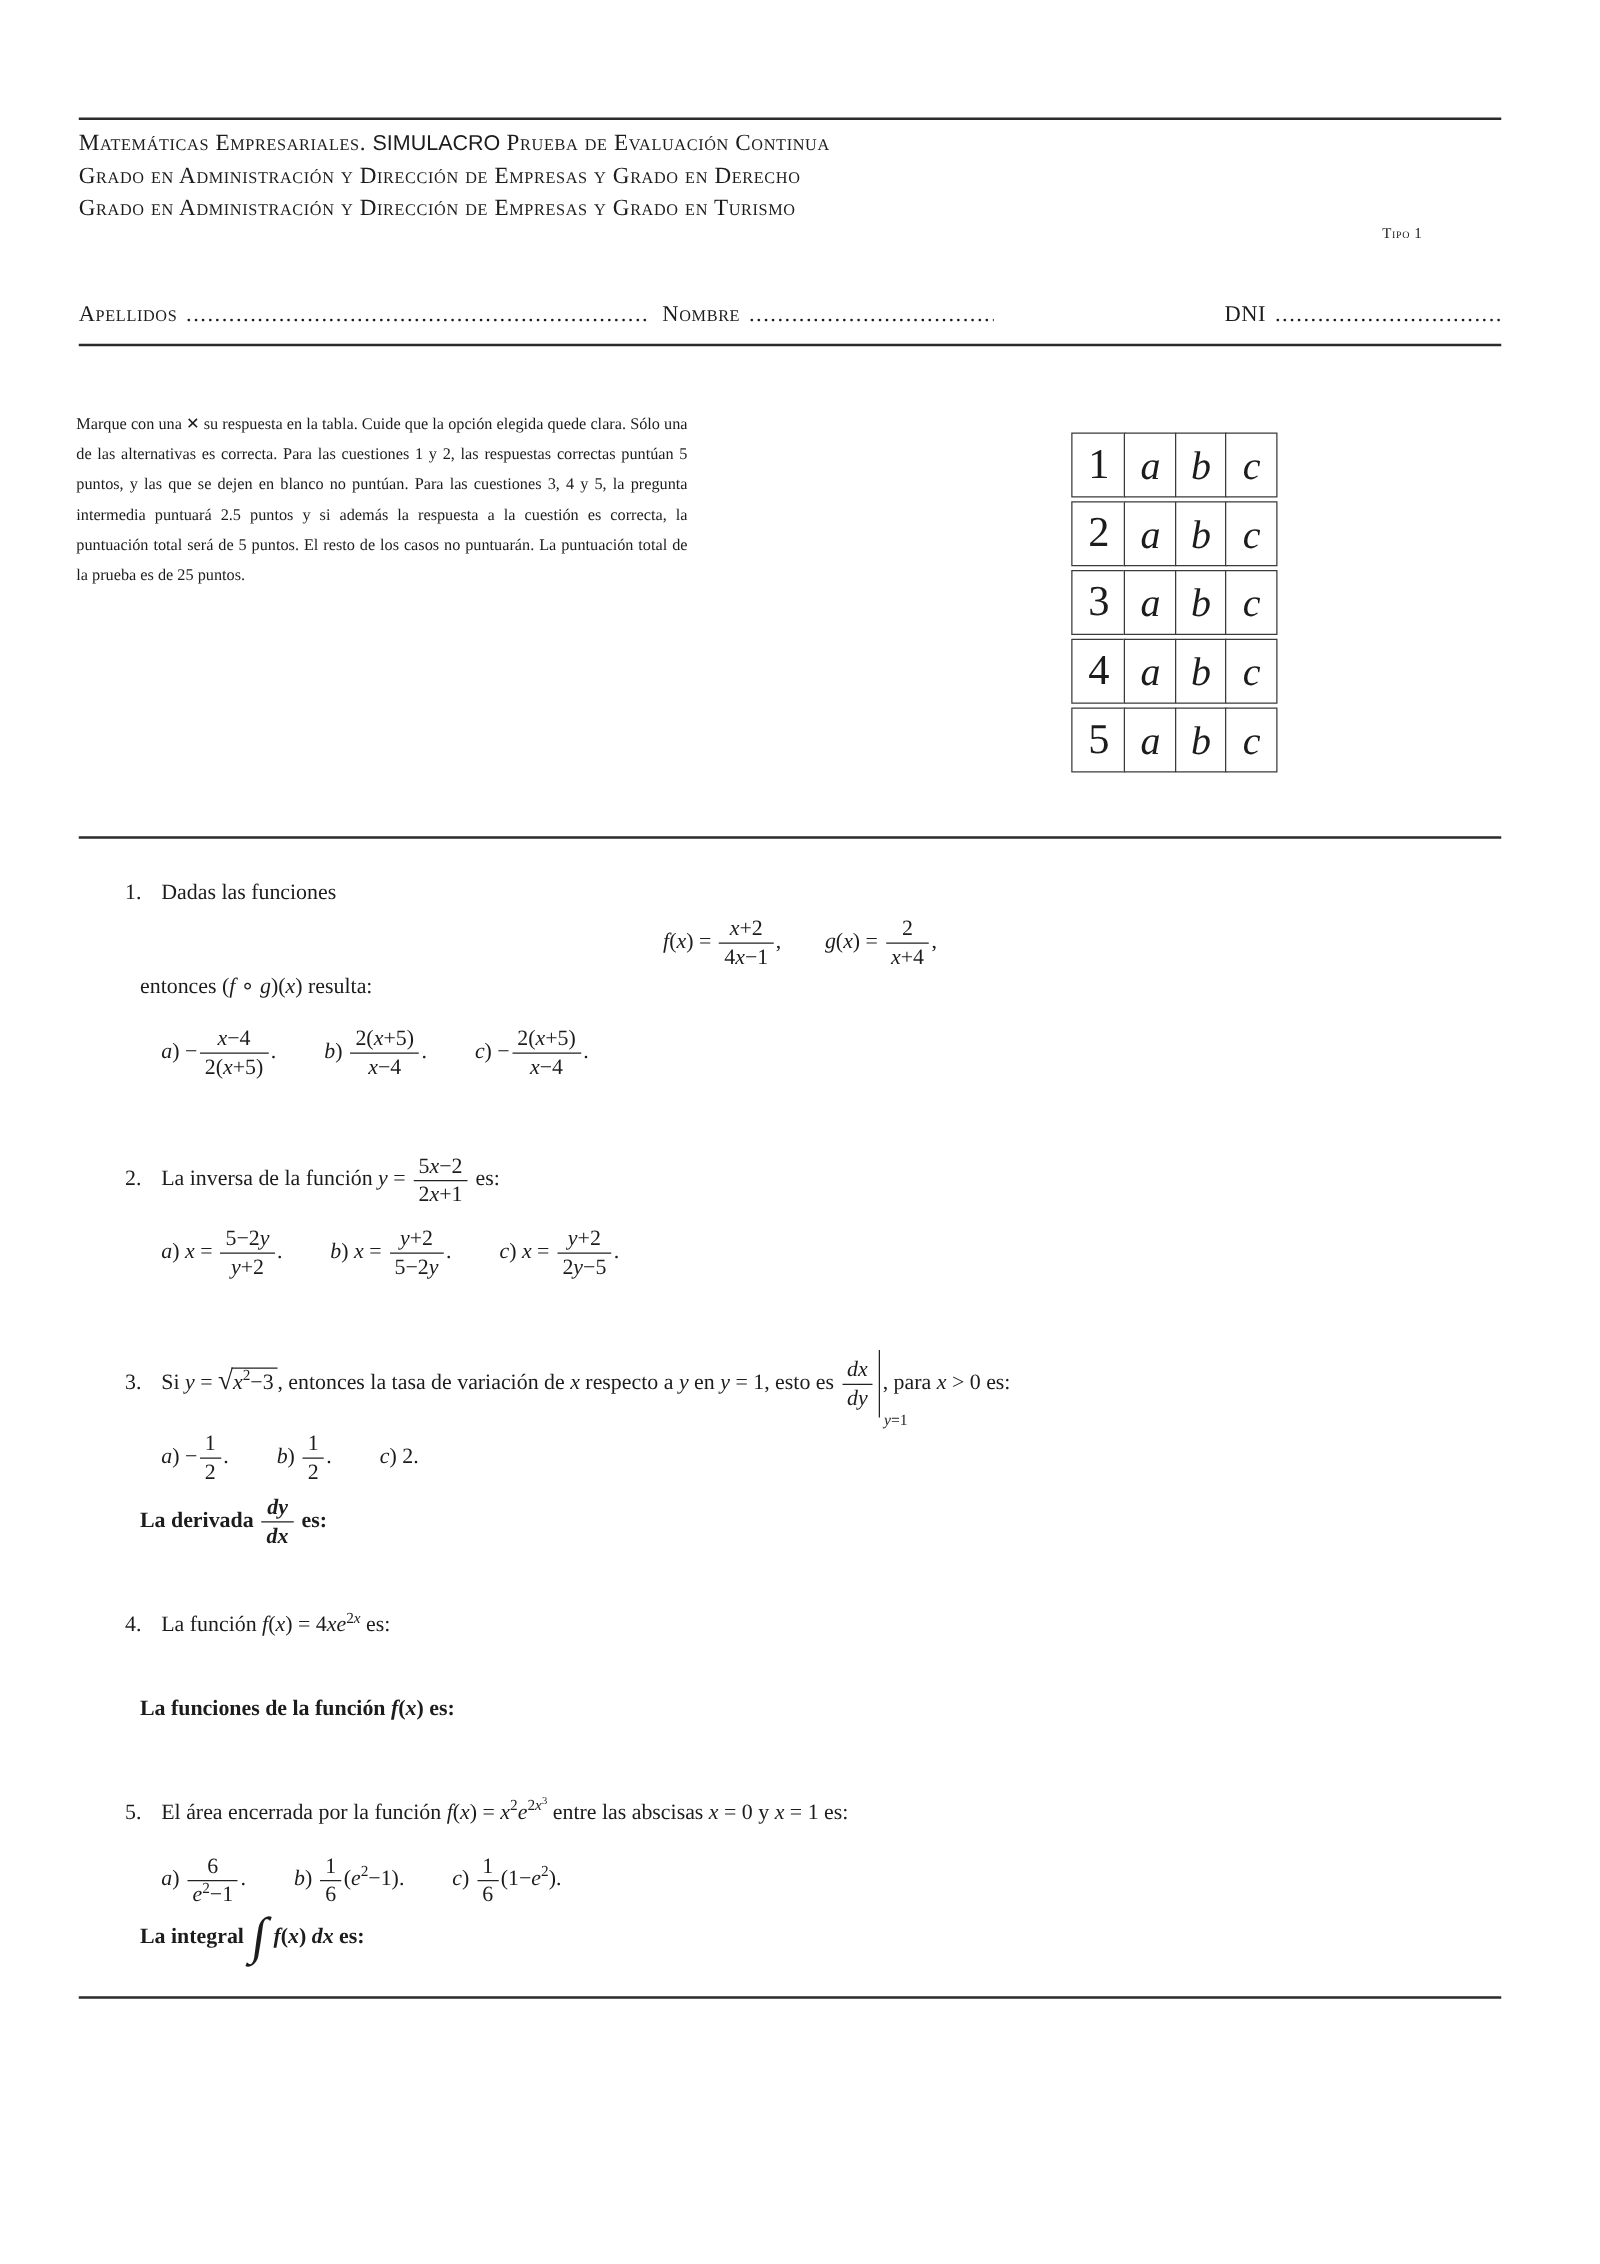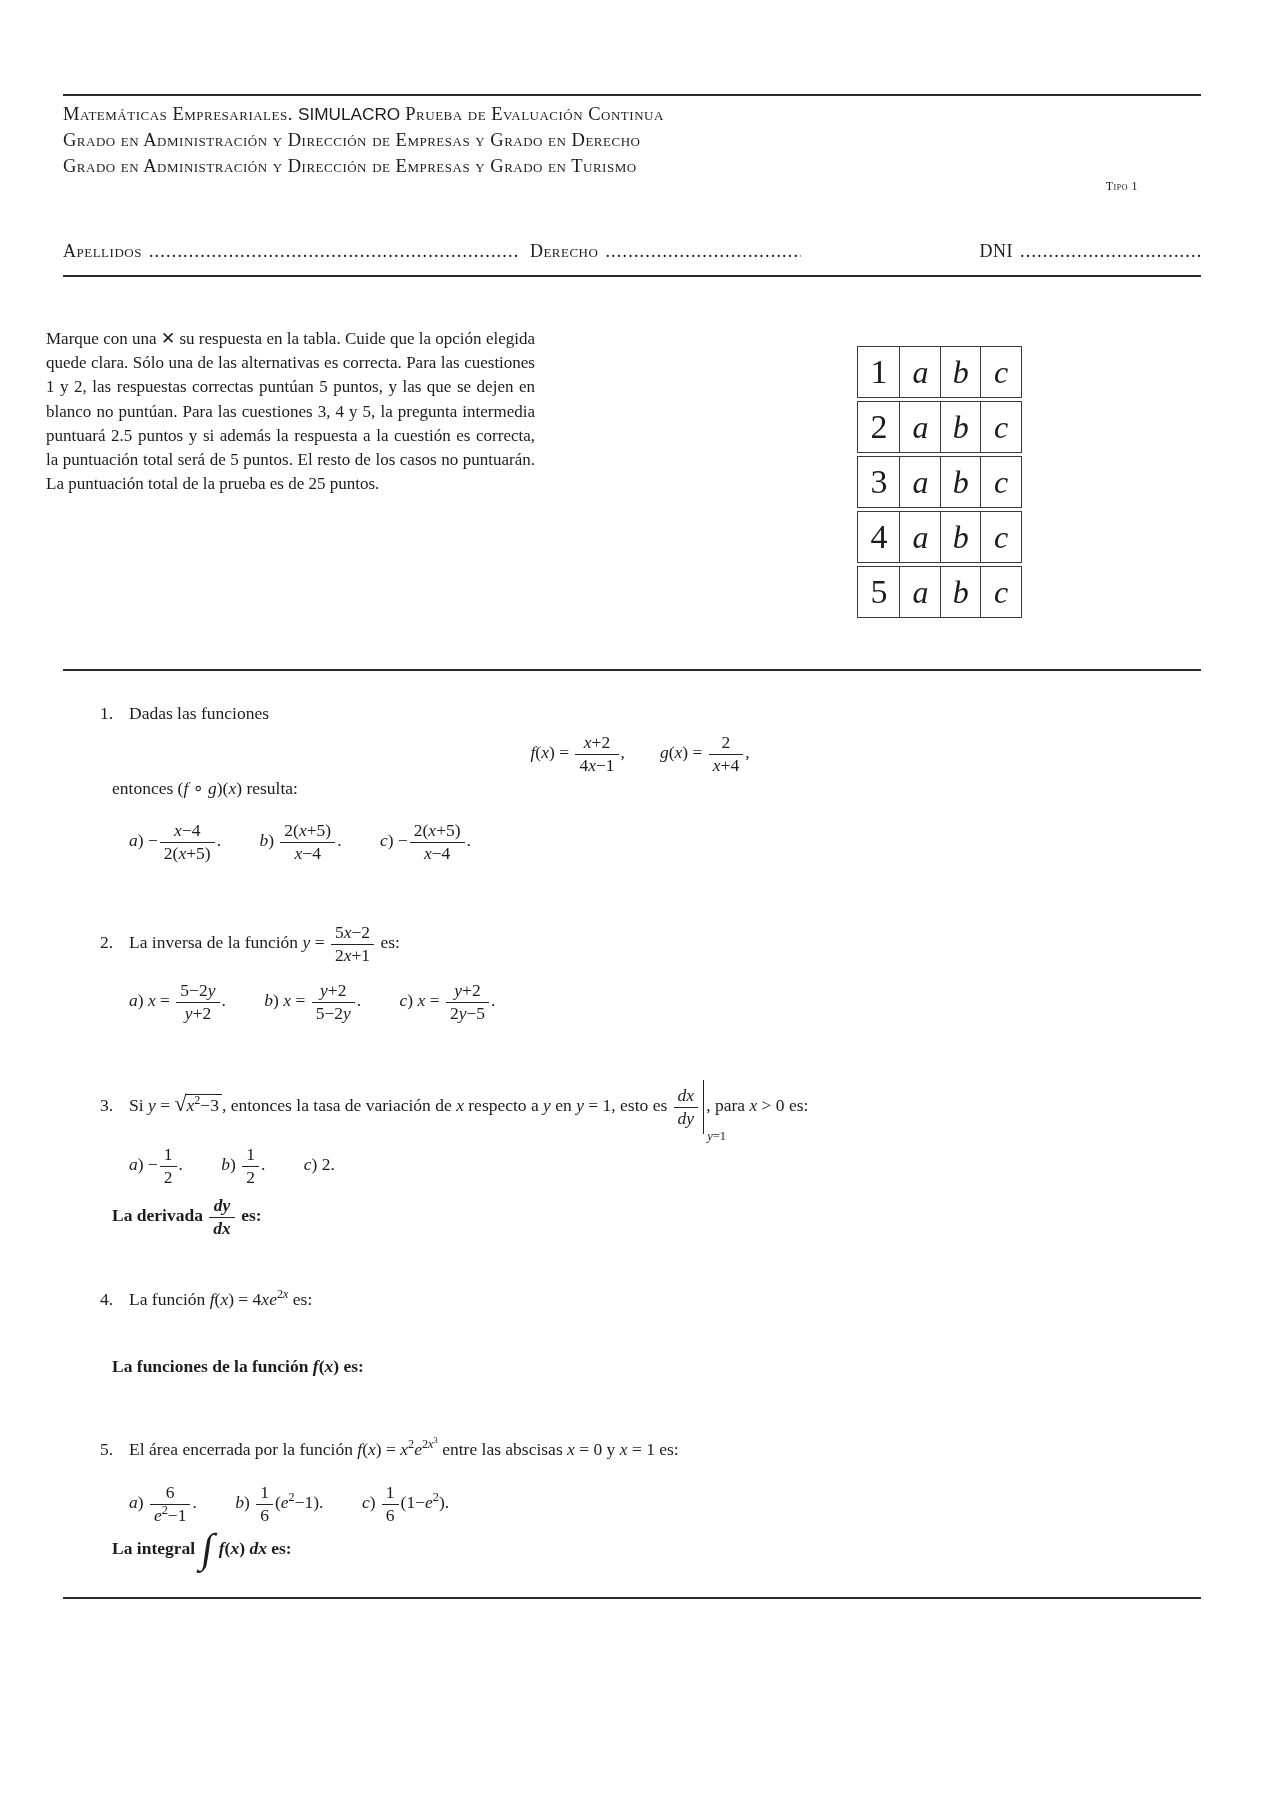--- a/index.html
+++ b/index.html
@@ -9,21 +9,21 @@
   .rule{position:absolute;left:63px;width:1154px;height:2px;background:#2b2b2b}
   .sc{font-variant:small-caps;letter-spacing:.5px}
   .sans{font-family:"Liberation Sans",sans-serif;font-size:.93em}
   .hdr{position:absolute;left:63px;top:101px;font-size:18.5px;line-height:26px}
   .tipo{position:absolute;right:63px;top:179px;font-size:12px}
   .idrow{position:absolute;left:63px;top:241px;width:1154px;display:flex;align-items:flex-start;font-size:18px}
   .dots{overflow:hidden;white-space:nowrap;letter-spacing:1.2px;margin-left:7px;flex:none}
   .dA{width:371px}.dN{width:196px}.dD{width:197px}
   .idrow .lbl2{margin-left:10px}
   .spacer{flex:1}
-  .instr{position:absolute;left:46px;top:327px;width:489px;font-size:17px;line-height:24.2px;text-align:justify}
+  .instr{position:absolute;left:61px;top:327px;width:489px;font-size:13px;line-height:24.2px;text-align:justify}
   .agrid{position:absolute;left:857px;top:346px}
   .agrow{display:flex;margin-bottom:3px}
   .agcell{height:52px;border:1.6px solid #3a3a3a;display:flex;align-items:center;justify-content:center;background:#fff}
   .agcell + .agcell{margin-left:-1.6px}
   .agnum{width:44px;font-size:34px}
   .agletter{width:42px;font-size:32px;font-style:italic}
   .qrow{position:absolute;white-space:nowrap;font-size:17.5px;line-height:26px}
   .qnum{display:inline-block;width:29px}
   .opt{margin-right:34px}
   .eq{left:63px;width:1154px;text-align:center}
@@ -52,21 +52,21 @@
   <div class="hdr">
     <div><span class="sc">Matemáticas Empresariales. </span><span class="sans">SIMULACRO</span><span class="sc"> Prueba de Evaluación Continua</span></div>
     <div><span class="sc">Grado en Administración y Dirección de Empresas y Grado en Derecho</span></div>
     <div><span class="sc">Grado en Administración y Dirección de Empresas y Grado en Turismo</span></div>
   </div>
   <div class="tipo sc">Tipo 1</div>
 
   <div class="idrow">
     <span class="sc">Apellidos</span>
     <span class="dots dA">..........................................................................................</span>
-    <span class="sc lbl2">Derecho</span>
+    <span class="sc lbl2">Nombre</span>
     <span class="dots dN">..........................................................................................</span>
     <span class="spacer"></span>
     <span class="sc">DNI</span>
     <span class="dots dD">..........................................................................................</span>
   </div>
 
   <div class="rule" style="top:275px"></div>
 
   <div class="instr">Marque con una ✕ su respuesta en la tabla. Cuide que la opción elegida quede clara. Sólo una de las alternativas es correcta. Para las cuestiones 1 y 2, las respuestas correctas puntúan 5 puntos, y las que se dejen en blanco no puntúan. Para las cuestiones 3, 4 y 5, la pregunta intermedia puntuará 2.5 puntos y si además la respuesta a la cuestión es correcta, la puntuación total será de 5 puntos. El resto de los casos no puntuarán. La puntuación total de la prueba es de 25 puntos.</div>
 

